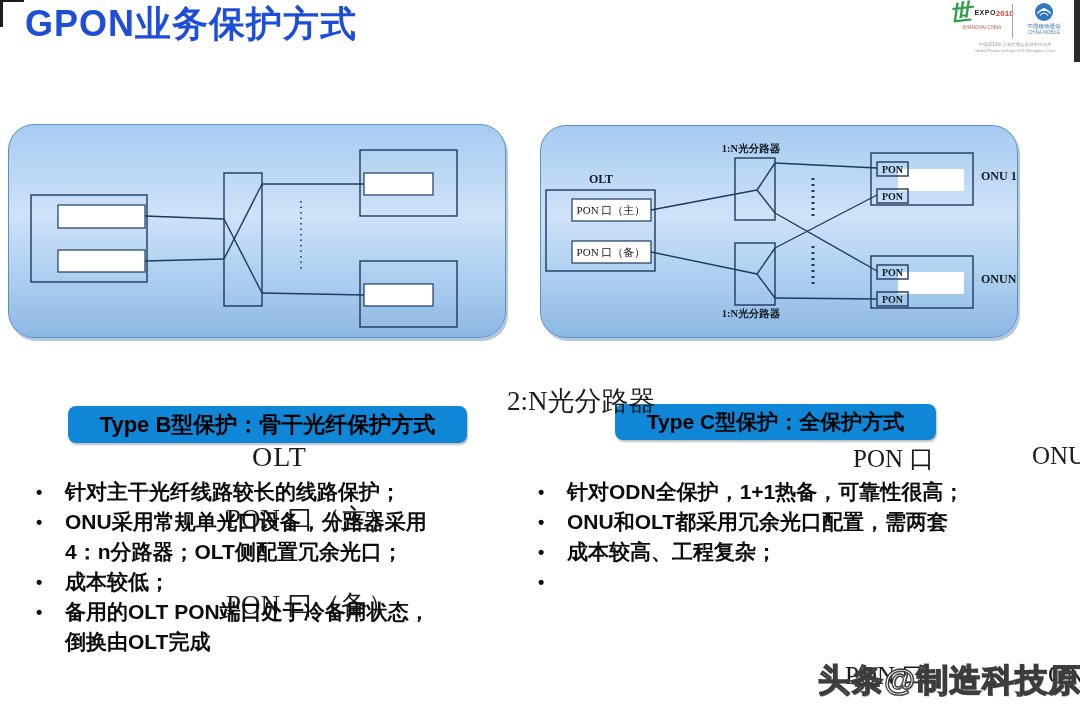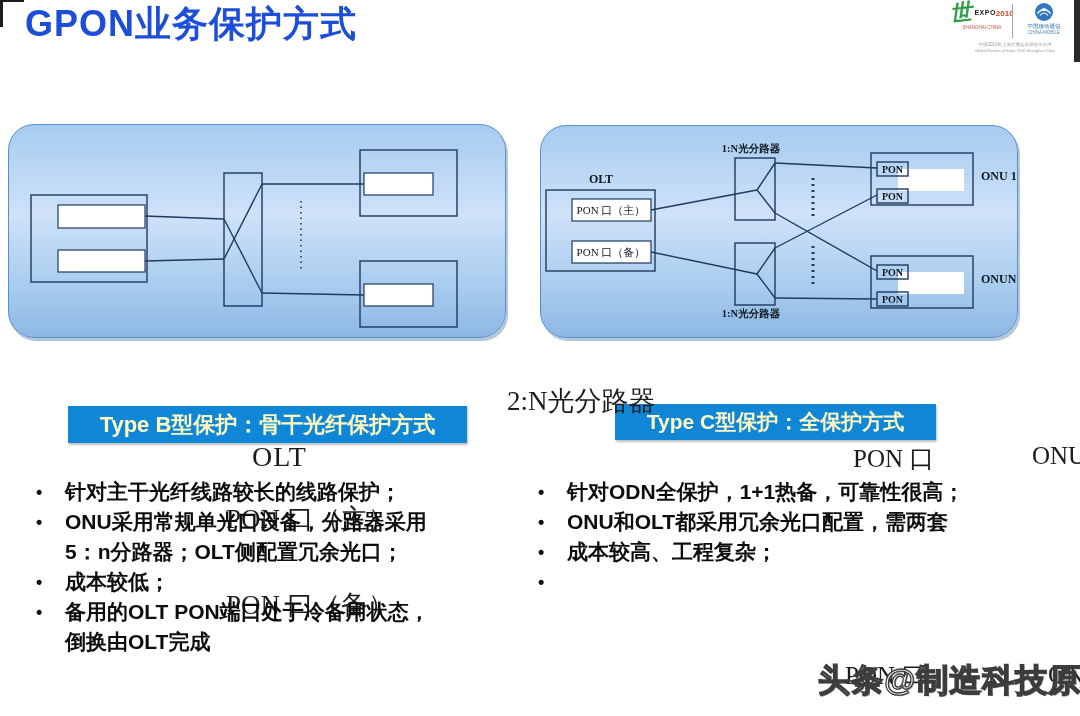--- a/index.html
+++ b/index.html
@@ -63,23 +63,23 @@
   .ghost-pon-main   { left:226px; top:501px; font-size:27px; }
   .ghost-pon-backup { left:226px; top:587px; font-size:27px; }
   .ghost-splitter2n { left:507px; top:383px; font-size:27px; }
   .ghost-pon-port   { left:853px; top:442px; font-size:25px; }
   .ghost-onu-right  { left:1032px; top:442px; font-size:25px; }
   .ghost-pon-bottom { left:845px; top:659px; font-size:25px; }
   .ghost-onu-bottom { left:1048px; top:661px; font-size:25px; }
 
   
   .banner {
-    position:absolute; z-index:2; background:#0f86d6; color:#fef9c3;
+    position:absolute; z-index:2; background:#0f86d6; color:#000000;
     font-weight:bold; display:flex; align-items:center; justify-content:center;
-    white-space:nowrap; box-shadow:1px 2px 2px rgba(0,0,0,0.25);
+    white-space:nowrap; box-shadow:1px 2px 2px rgba(0,0,0,0.25);border-radius:8px;
   }
   .banner-b { left:68px;  top:406px; width:399px; height:37px; font-size:22px; }
   .banner-c { left:615px; top:404px; width:321px; height:36px; font-size:21px; }
 
   
   .bullets {
     position:absolute; z-index:4; color:#0d0d0d; font-weight:bold;
     font-size:21px; line-height:30px;
   }
   .bullets-left  { left:36px;  top:477px; width:470px; }
@@ -223,21 +223,21 @@
   <div class="bitem">
     <div class="bdot">•</div>
     <div class="blines">
         <div>针对主干光纤线路较长的线路保护；</div>
       </div>
   </div>
   <div class="bitem">
     <div class="bdot">•</div>
     <div class="blines">
       <div>ONU采用常规单光口设备，分路器采用</div>
-      <div>5：n分路器；OLT侧配置冗余光口；</div>
+      <div>4：n分路器；OLT侧配置冗余光口；</div>
     </div>
   </div>
   <div class="bitem">
     <div class="bdot">•</div>
     <div class="blines">
         <div>成本较低；</div>
       </div>
   </div>
   <div class="bitem">
     <div class="bdot">•</div>

